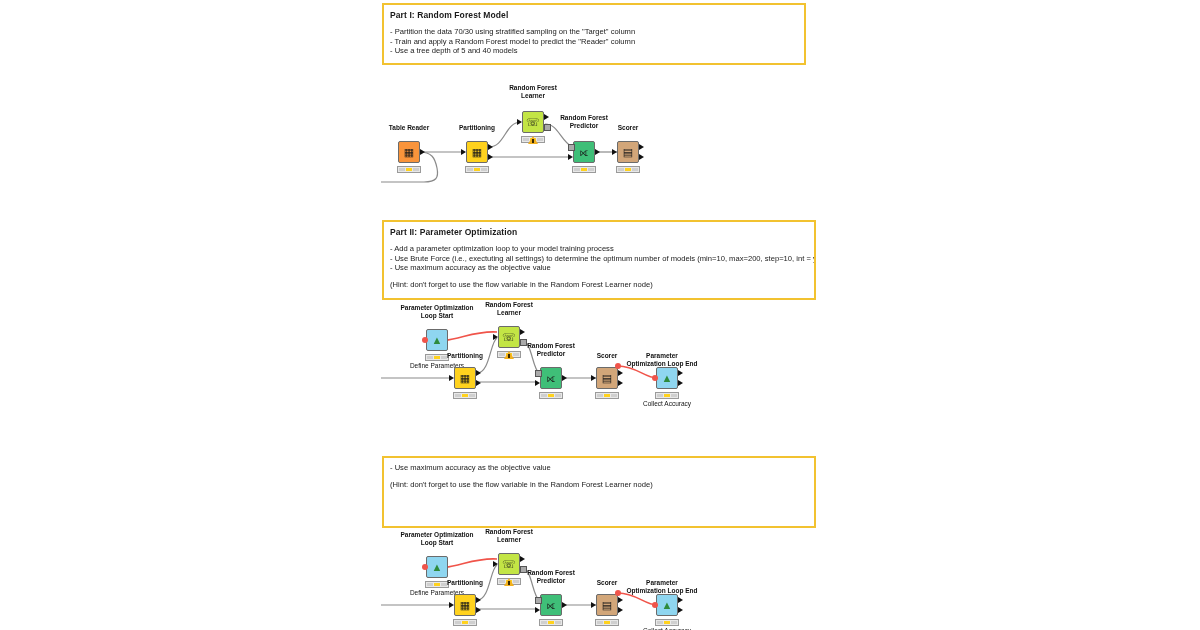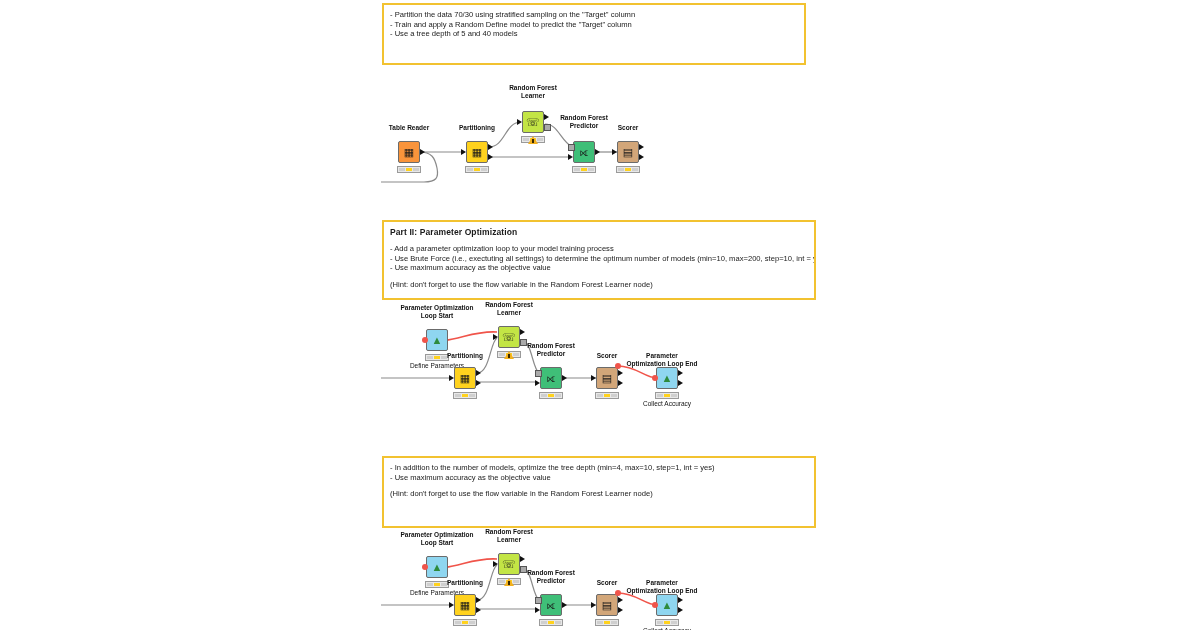--- a/index.html
+++ b/index.html
@@ -109,22 +109,23 @@
     background:#F0544A;margin-left:-3px;margin-top:-3px;
   }
   svg.edges{position:absolute;left:0;top:0;overflow:visible;}
 </style>
 </head>
 <body>
 
 <div class="canvas">
 
   <div class="anno clip" style="left:382px;top:3px;width:424px;height:62px;">
+    <div class="title">Part I: Random Forest Model</div>
     <div class="line">- Partition the data 70/30 using stratified sampling on the "Target" column</div>
-    <div class="line">- Train and apply a Random Define model to predict the "Target" column</div>
+    <div class="line">- Train and apply a Random Forest model to predict the "Reader" column</div>
     <div class="line">- Use a tree depth of 5 and 40 models</div>
   </div>
 
   <div class="wf" style="left:0;top:0;width:1200px;height:630px;">
     <svg class="edges" width="1200" height="630">
 
       <path d="M419,152 L465,152" stroke="#8a8a8a" stroke-width="1.2" fill="none"></path>
 
       <path d="M419,152 C432,152 435,158 437,168 C439,178 436,182 424,182 L381,182" stroke="#8a8a8a" stroke-width="1.2" fill="none"></path>
 
@@ -332,21 +333,20 @@
       <div class="dot" style="left:-12px;top:0px;"></div>
       <div class="port" style="left:11px;top:-8px;"></div>
       <div class="port" style="left:11px;top:2px;"></div>
       <div class="nlabel" style="left:-5px;top:-26px;">Parameter</div>
       <div class="nlabel" style="left:-5px;top:-18px;">Optimization Loop End</div>
       <div class="nsub" style="left:0;top:22px;">Collect Accuracy</div>
     </div>
   </div>
 
   <div class="anno clip" style="left:382px;top:456px;width:434px;height:72px;">
-    <div class="line">- In addition to the number of models, optimize the tree depth (min=4, max=10, step=1, int = yes)</div>
     <div class="line">- Use maximum accuracy as the objective value</div>
     <div class="gap"></div>
     <div class="line">(Hint: don't forget to use the flow variable in the Random Forest Learner node)</div>
   </div>
 
   <div class="wf" style="left:0;top:0;width:1200px;height:630px;">
     <svg class="edges" width="1200" height="630">
       <path d="M425,567 C452,572 470,557 497,559" stroke="#F0544A" stroke-width="1.6" fill="none"></path>
       <path d="M381,605 L451,605" stroke="#8a8a8a" stroke-width="1.2" fill="none"></path>
       <path d="M477,600 C490,600 490,569 497,565" stroke="#8a8a8a" stroke-width="1.2" fill="none"></path>

